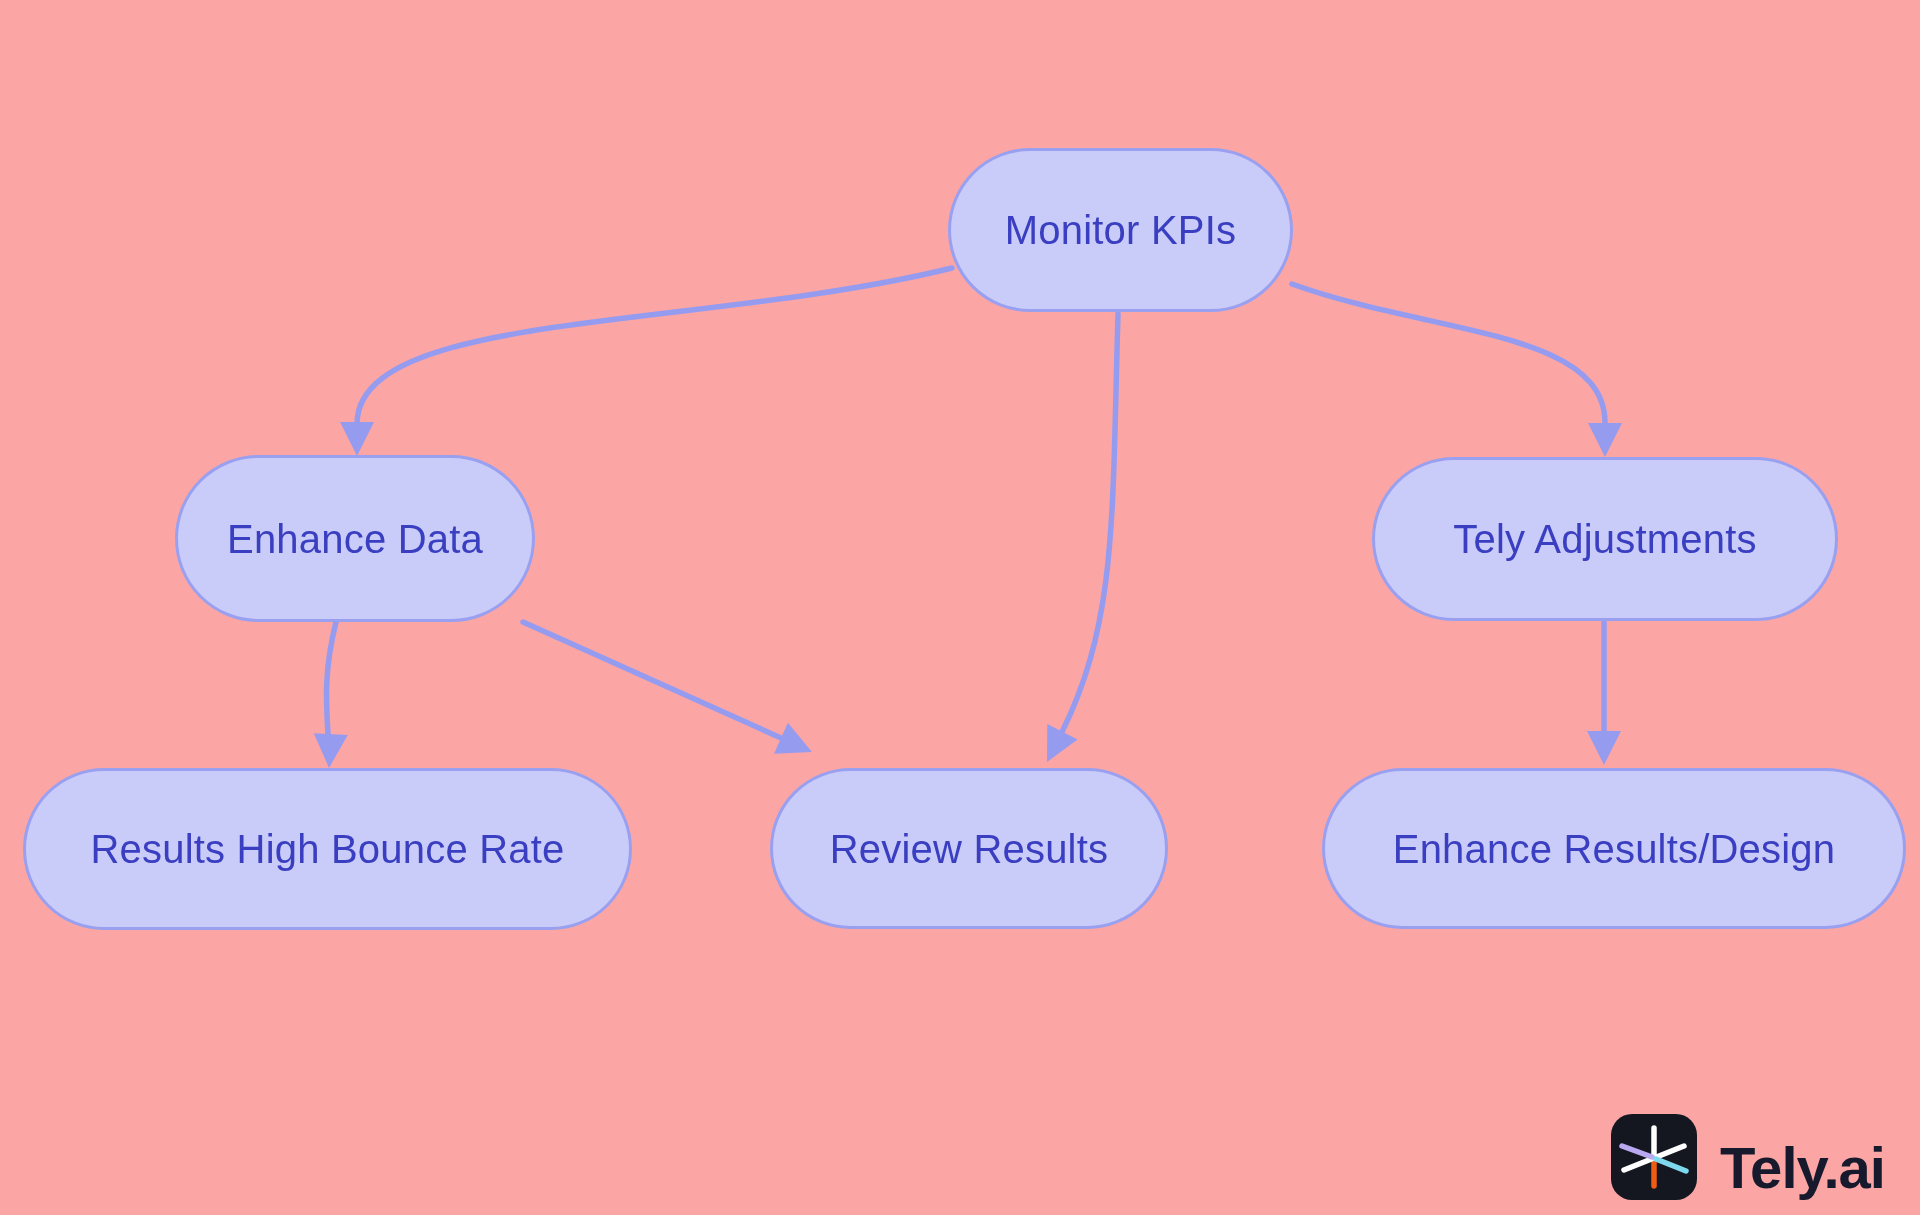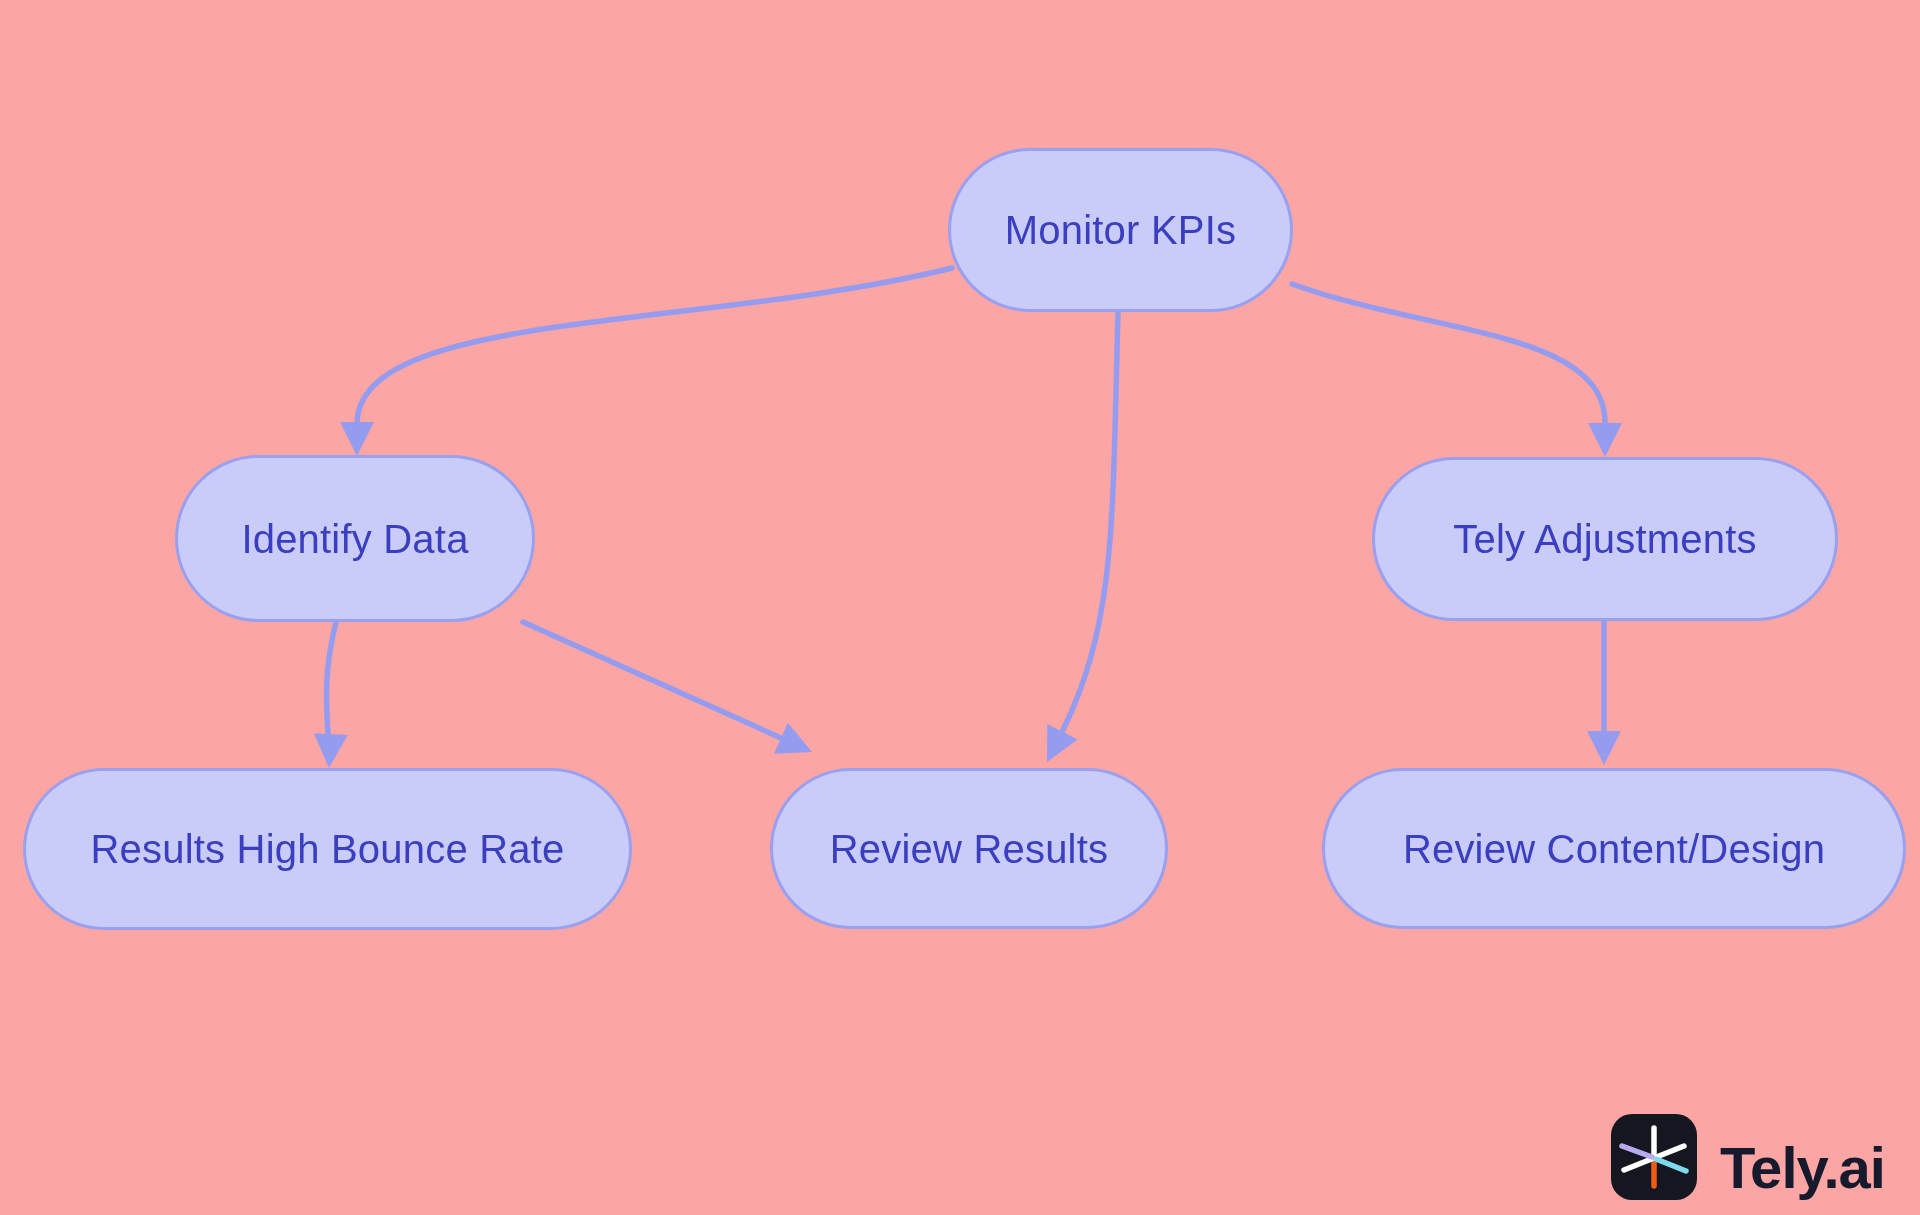--- a/index.html
+++ b/index.html
@@ -56,33 +56,33 @@
       <polygon points="812,752 774.024931507863,753.701226915347 787.8539773724402,722.6406813554986" fill="#959cf0"></polygon>
       <path d="M1604,622 L1604,731" fill="none" stroke="#959cf0" stroke-width="5.5" stroke-linecap="round"></path>
       <polygon points="1604,765 1587,731 1621,731" fill="#959cf0"></polygon>
     </svg>
 
   <div id="nodes">
       <div class="node" style="left: 948px; top: 148px; width: 345px; height: 164px; background: rgb(201, 203, 248); border-color: rgb(154, 160, 240); border-radius: 82px;">
         <span style="color: rgb(58, 62, 192);">Monitor KPIs</span>
       </div>
       <div class="node" style="left: 175px; top: 455px; width: 360px; height: 167px; background: rgb(201, 203, 248); border-color: rgb(154, 160, 240); border-radius: 84px;">
-        <span style="color: rgb(58, 62, 192);">Identify Data</span>
+        <span style="color: rgb(58, 62, 192);">Enhance Data</span>
       </div>
       <div class="node" style="left: 1372px; top: 457px; width: 466px; height: 164px; background: rgb(201, 203, 248); border-color: rgb(154, 160, 240); border-radius: 82px;">
         <span style="color: rgb(58, 62, 192);">Tely Adjustments</span>
       </div>
       <div class="node" style="left: 23px; top: 768px; width: 609px; height: 162px; background: rgb(201, 203, 248); border-color: rgb(154, 160, 240); border-radius: 81px;">
         <span style="color: rgb(58, 62, 192);">Results High Bounce Rate</span>
       </div>
       <div class="node" style="left: 770px; top: 768px; width: 398px; height: 161px; background: rgb(201, 203, 248); border-color: rgb(154, 160, 240); border-radius: 81px;">
         <span style="color: rgb(58, 62, 192);">Review Results</span>
       </div>
       <div class="node" style="left: 1322px; top: 768px; width: 584px; height: 161px; background: rgb(201, 203, 248); border-color: rgb(154, 160, 240); border-radius: 81px;">
-        <span style="color: rgb(58, 62, 192);">Review Content/Design</span>
+        <span style="color: rgb(58, 62, 192);">Enhance Results/Design</span>
       </div>
     </div>
 
   <div id="brand">
     <svg width="88" height="88" viewBox="0 0 88 88" xmlns="http://www.w3.org/2000/svg">
       <rect x="1" y="1" width="86" height="86" rx="21" fill="#141720"></rect>
       <g stroke-width="5.5" stroke-linecap="round" fill="none">
         <line x1="44" y1="15" x2="44" y2="45" stroke="#ffffff"></line>
         <line x1="44" y1="45" x2="44" y2="73" stroke="#f05c12"></line>
         <line x1="14" y1="57" x2="74" y2="33" stroke="#ffffff"></line>

